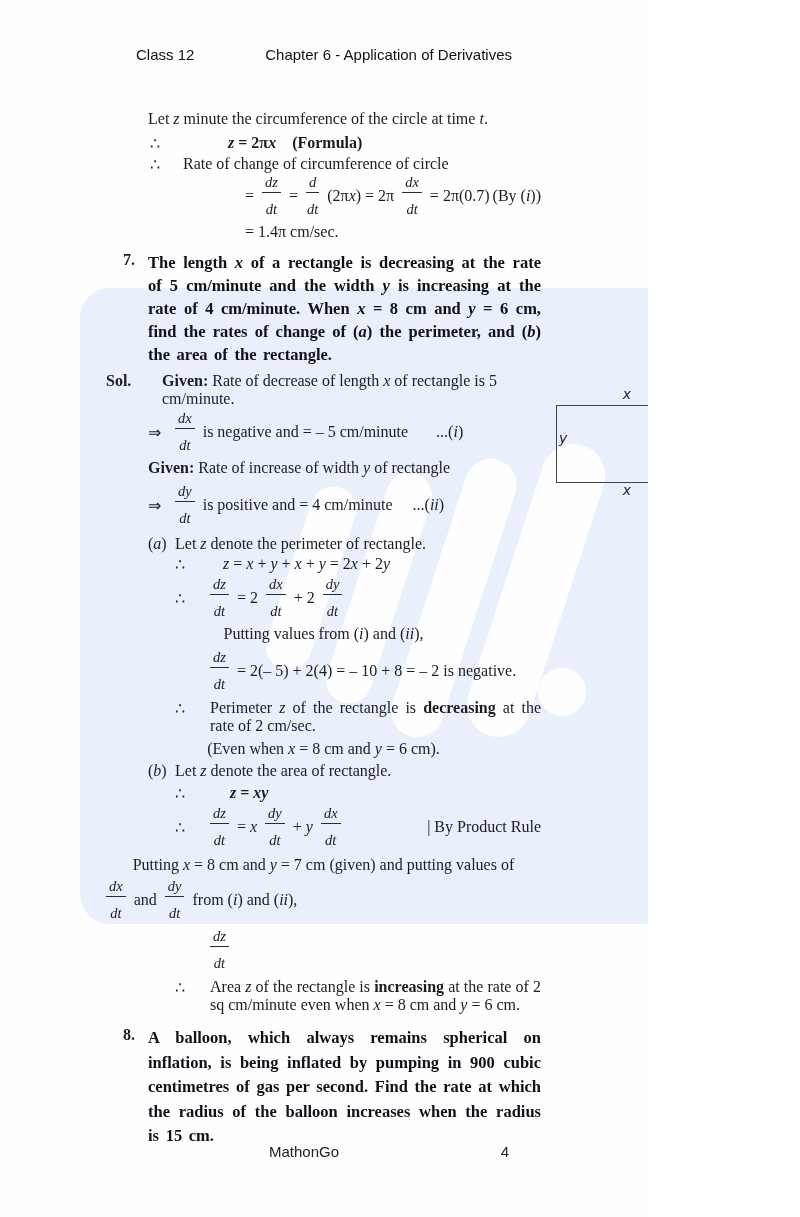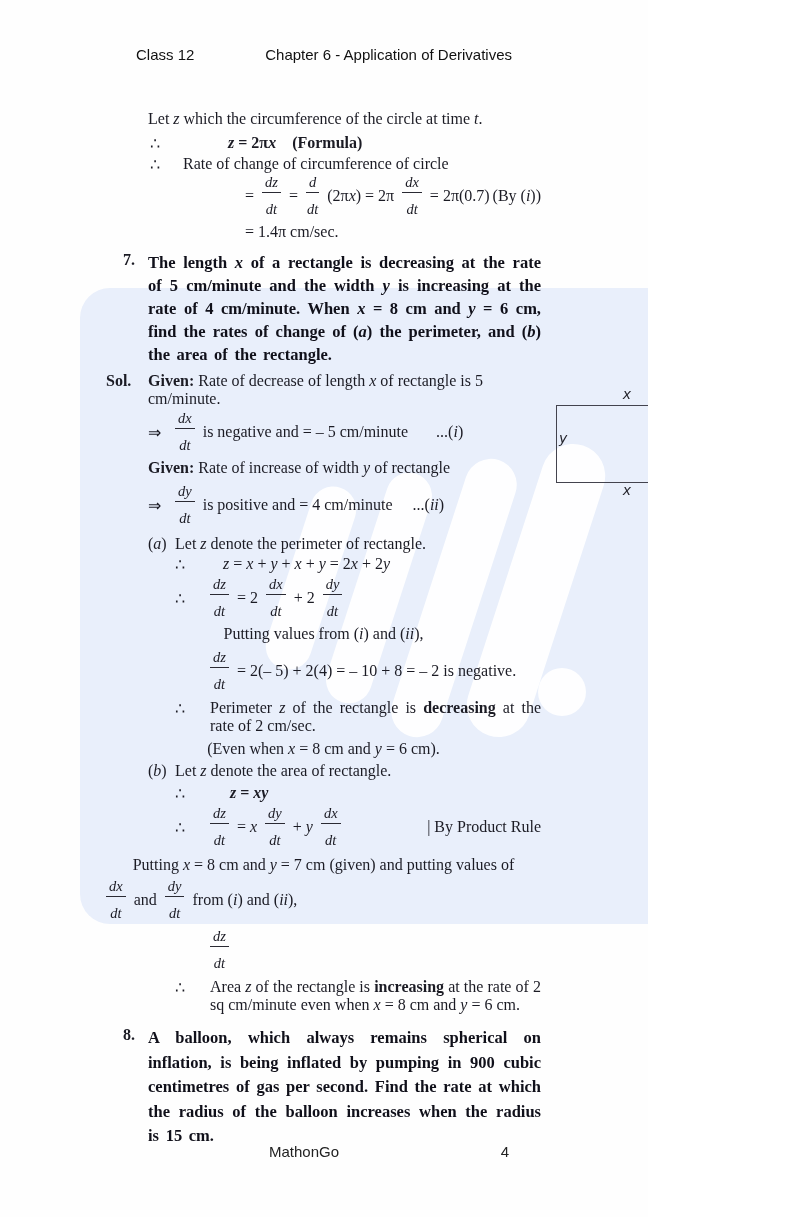--- a/index.html
+++ b/index.html
@@ -25,21 +25,21 @@
   .gap{margin-left:16px;}
   
   .r-th{display:flex;margin-left:44px;}          
   .r-th .sym{width:33px;flex:none;}
   .r-item{display:flex;margin-left:42px;}        
   .r-item .lbl{width:27px;flex:none;}
   .r-t2{display:flex;margin-left:69px;}          
   .r-t2 .sym{width:35px;flex:none;}
   .r-im{display:flex;margin-left:42px;}          
   .r-im .sym{width:27px;flex:none;}
-  .r-sol{display:flex;}
+  .r-sol{display:flex;gap:14px;}
   .r-sol .lbl{width:42px;flex:none;font-weight:bold;}
   .r-q{display:flex;margin-left:17px;}           
   .r-q .num{width:25px;flex:none;font-weight:bold;}
   .qtext{flex:1;text-align:justify;font-weight:bold;font-size:16.5px;line-height:23px;
          word-spacing:2.5px;color:#10101a;}
   .q8 .qtext{line-height:24.5px;}
   .just{flex:1;text-align:justify;}
   
   .r-eq{display:flex;align-items:center;min-height:44px;}
   .r-eq>*+*{margin-left:8px;}
@@ -82,21 +82,21 @@
     <div class="dot"></div>
   </div>
 
   <header>
     <span>Class 12</span>
     <span>Chapter 6 - Application of Derivatives</span>
   </header>
 
   <main>
 
-    <div class="line" style="margin-left:42px"><span>Let </span><span class="i">z</span><span> which the circumference of the circle at time </span><span class="i">t</span><span>.</span></div>
+    <div class="line" style="margin-left:42px"><span>Let </span><span class="i">z</span><span> minute the circumference of the circle at time </span><span class="i">t</span><span>.</span></div>
     <div class="r-th mt4">
       <span class="sym">∴</span>
       <span style="margin-left:45px"><span class="bi">z</span><span class="b"> = 2π</span><span class="bi">x</span><span class="b gap">(Formula)</span></span>
     </div>
     <div class="r-th mt2">
       <span class="sym">∴</span>
       <span>Rate of change of circumference of circle</span>
     </div>
     <div class="r-eq ind-eq">
       <span>=</span>

